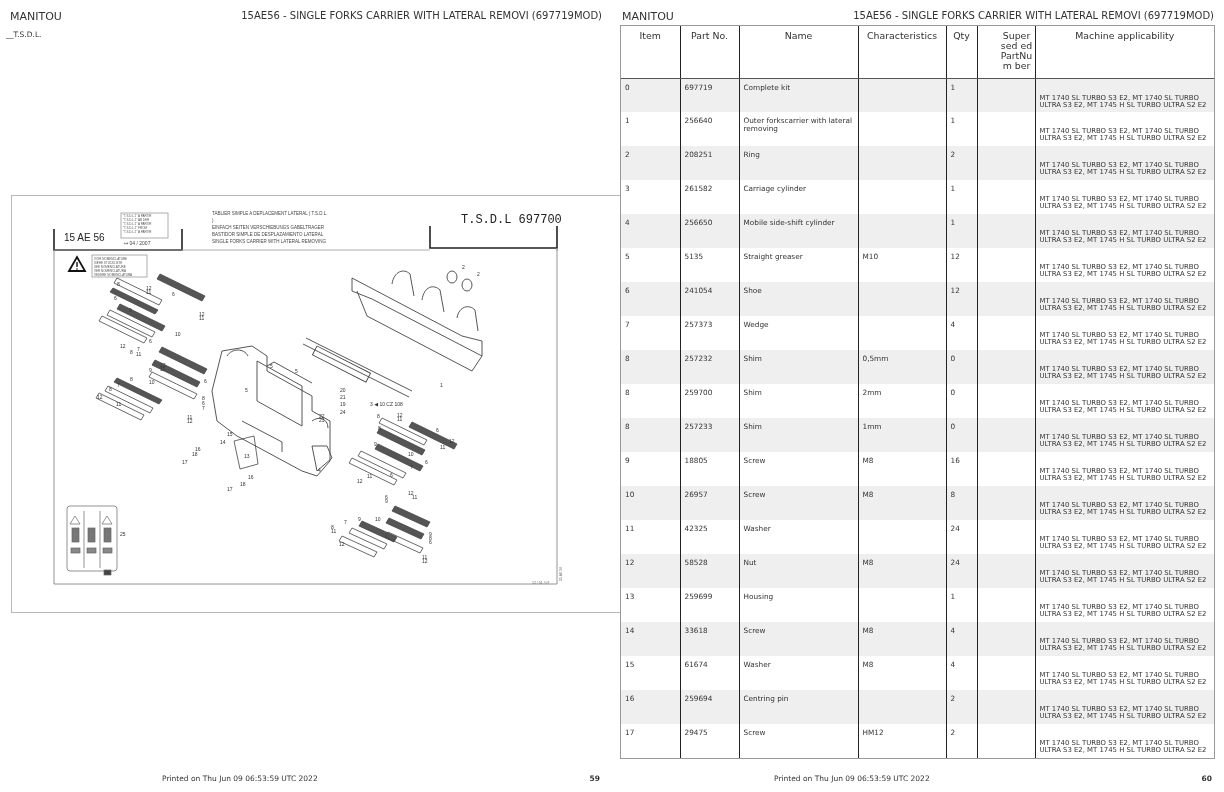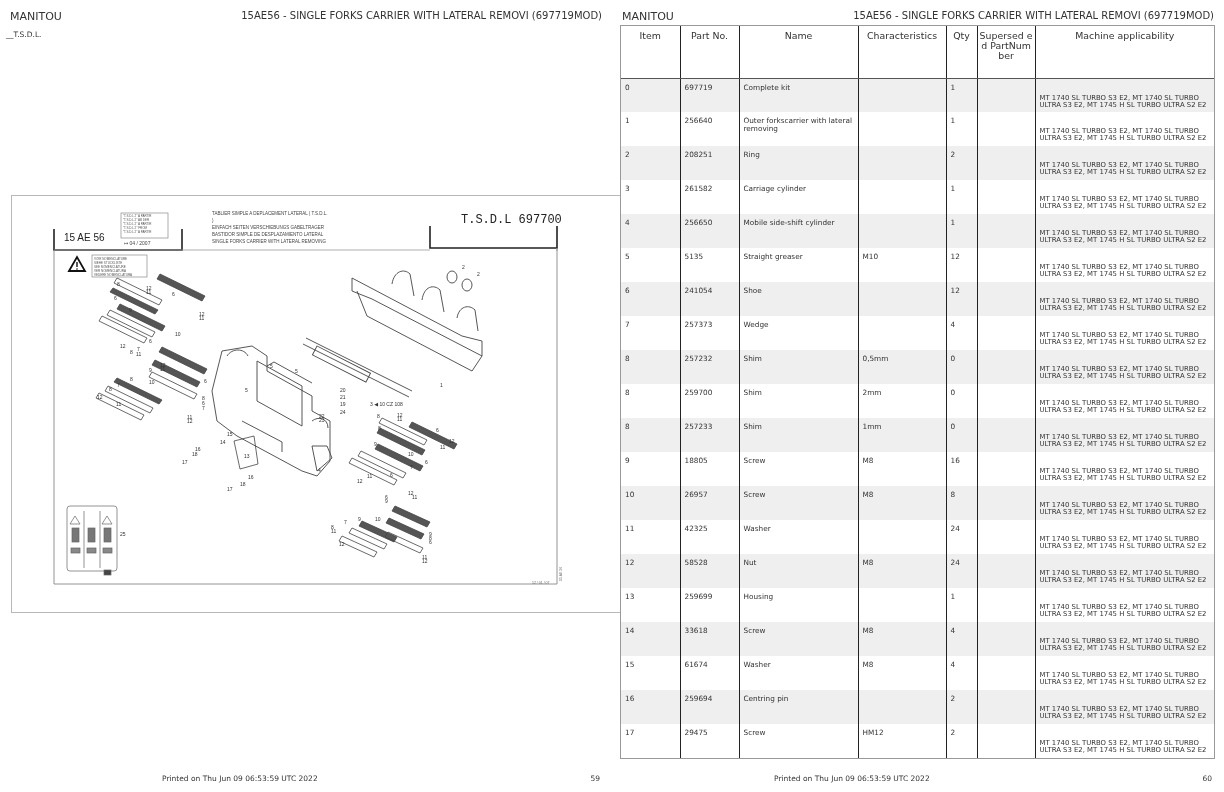--- a/index.html
+++ b/index.html
@@ -7,21 +7,21 @@
   body { font-family: "DejaVu Sans", sans-serif; color: #222; position: relative; }
   .page { position: absolute; top: 0; width: 612px; height: 792px; }
   .page.left { left: 0; }
   .page.right { left: 612px; }
   .brand { position: absolute; top: 10px; left: 10px; font-size: 11px; color: #333; }
   .doc-title { position: absolute; top: 10px; right: 10px; font-size: 10px; color: #333; letter-spacing: 0; }
   .section { position: absolute; top: 30px; left: 6px; font-size: 7.5px; color: #333; }
   .footer-printed { position: absolute; top: 774px; font-size: 7.5px; color: #333; }
   .page.left .footer-printed { left: 162px; }
   .page.right .footer-printed { left: 162px; }
-  .page-num { position: absolute; top: 774px; right: 12px; font-size: 7.5px; color: #333; }
+  .page-num { position: absolute; top: 774px; right: 12px; font-size: 7.5px; color: #333; font-weight: bold; }
 
   
   .sheet { position: absolute; left: 11px; top: 195px; width: 668px; height: 418px; border: 1px solid #b8b8b8; background: #fff; }
   .sheet svg { position: absolute; left: 0; top: 0; }
   .sheet .tb-code { position: absolute; left: 52px; top: 36px; font-family: "Liberation Sans", sans-serif; font-size: 10px; color: #222; }
   .sheet .tb-ref { position: absolute; left: 449px; top: 17px; font-family: Liberation Mono, monospace; font-size: 12px; color: #222; }
   .sheet .tb-lang { position: absolute; left: 200px; font-family: "Liberation Sans", sans-serif; font-size: 5px; color: #444; white-space: nowrap; transform: scaleX(0.9); transform-origin: left; }
   .sheet .tb-date { position: absolute; left: 112px; top: 44px; font-family: "Liberation Sans", sans-serif; font-size: 5px; color: #444; }
   .sheet .tb-small { position: absolute; font-family: "Liberation Sans", sans-serif; font-size: 3px; color: #555; line-height: 4px; white-space: nowrap; }
 
@@ -281,21 +281,21 @@
       <col style="width:58px">
       <col style="width:179px">
   </colgroup>
   <thead>
     <tr>
       <th>Item</th>
       <th>Part No.</th>
       <th>Name</th>
       <th>Characteristics</th>
       <th>Qty</th>
-      <th style="width:58px; word-break:break-all;">Supersed ed PartNum ber</th>
+      <th style="width:58px; word-break:break-all;padding-left:23px;">Supersed ed PartNum ber</th>
       <th>Machine applicability</th>
     </tr>
   </thead>
   <tbody id="parts-body">
       <tr class="even">
     <td>0</td>
     <td>697719</td>
     <td>Complete kit</td>
     <td></td>
     <td>1</td>

